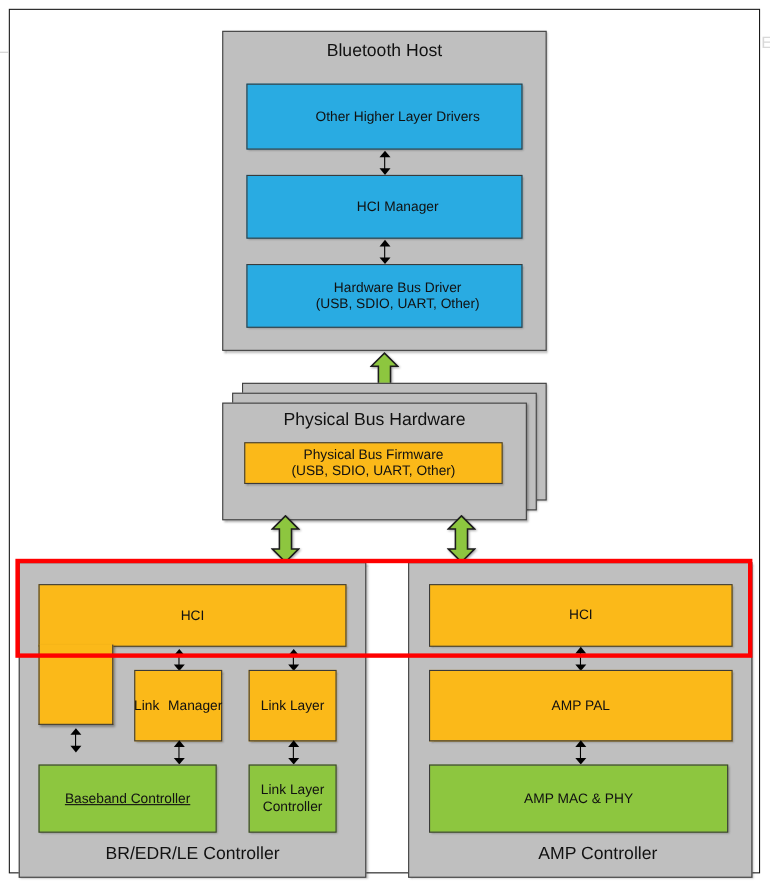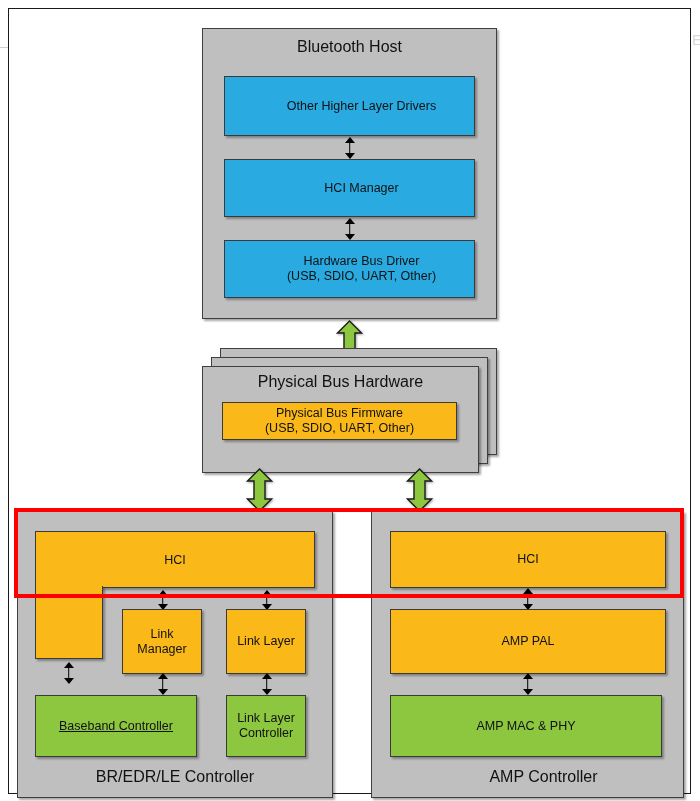--- a/index.html
+++ b/index.html
@@ -161,21 +161,21 @@
   <div class="stem"></div>
     <div class="ah up"></div>
     <div class="ah dn"></div>
 </div>
 <div class="darrow" style="left:260px;top:590px;height:20px;">
   <div class="stem"></div>
     <div class="ah up"></div>
     <div class="ah dn"></div>
 </div>
 
-<div class="box orange" style="left:122px;top:609px;width:80px;height:65px;flex-direction:column;">
+<div class="box orange" style="left:122px;top:609px;width:80px;height:65px;flex-direction:row;">
   <span>Link</span>
   <span>Manager</span>
 </div>
 
 <div class="box orange" style="left:226px;top:609px;width:80px;height:65px;flex-direction:column;">
   <span>Link Layer</span>
 </div>
 
 <div class="darrow" style="left:62px;top:662px;height:22px;">
   <div class="stem"></div>

